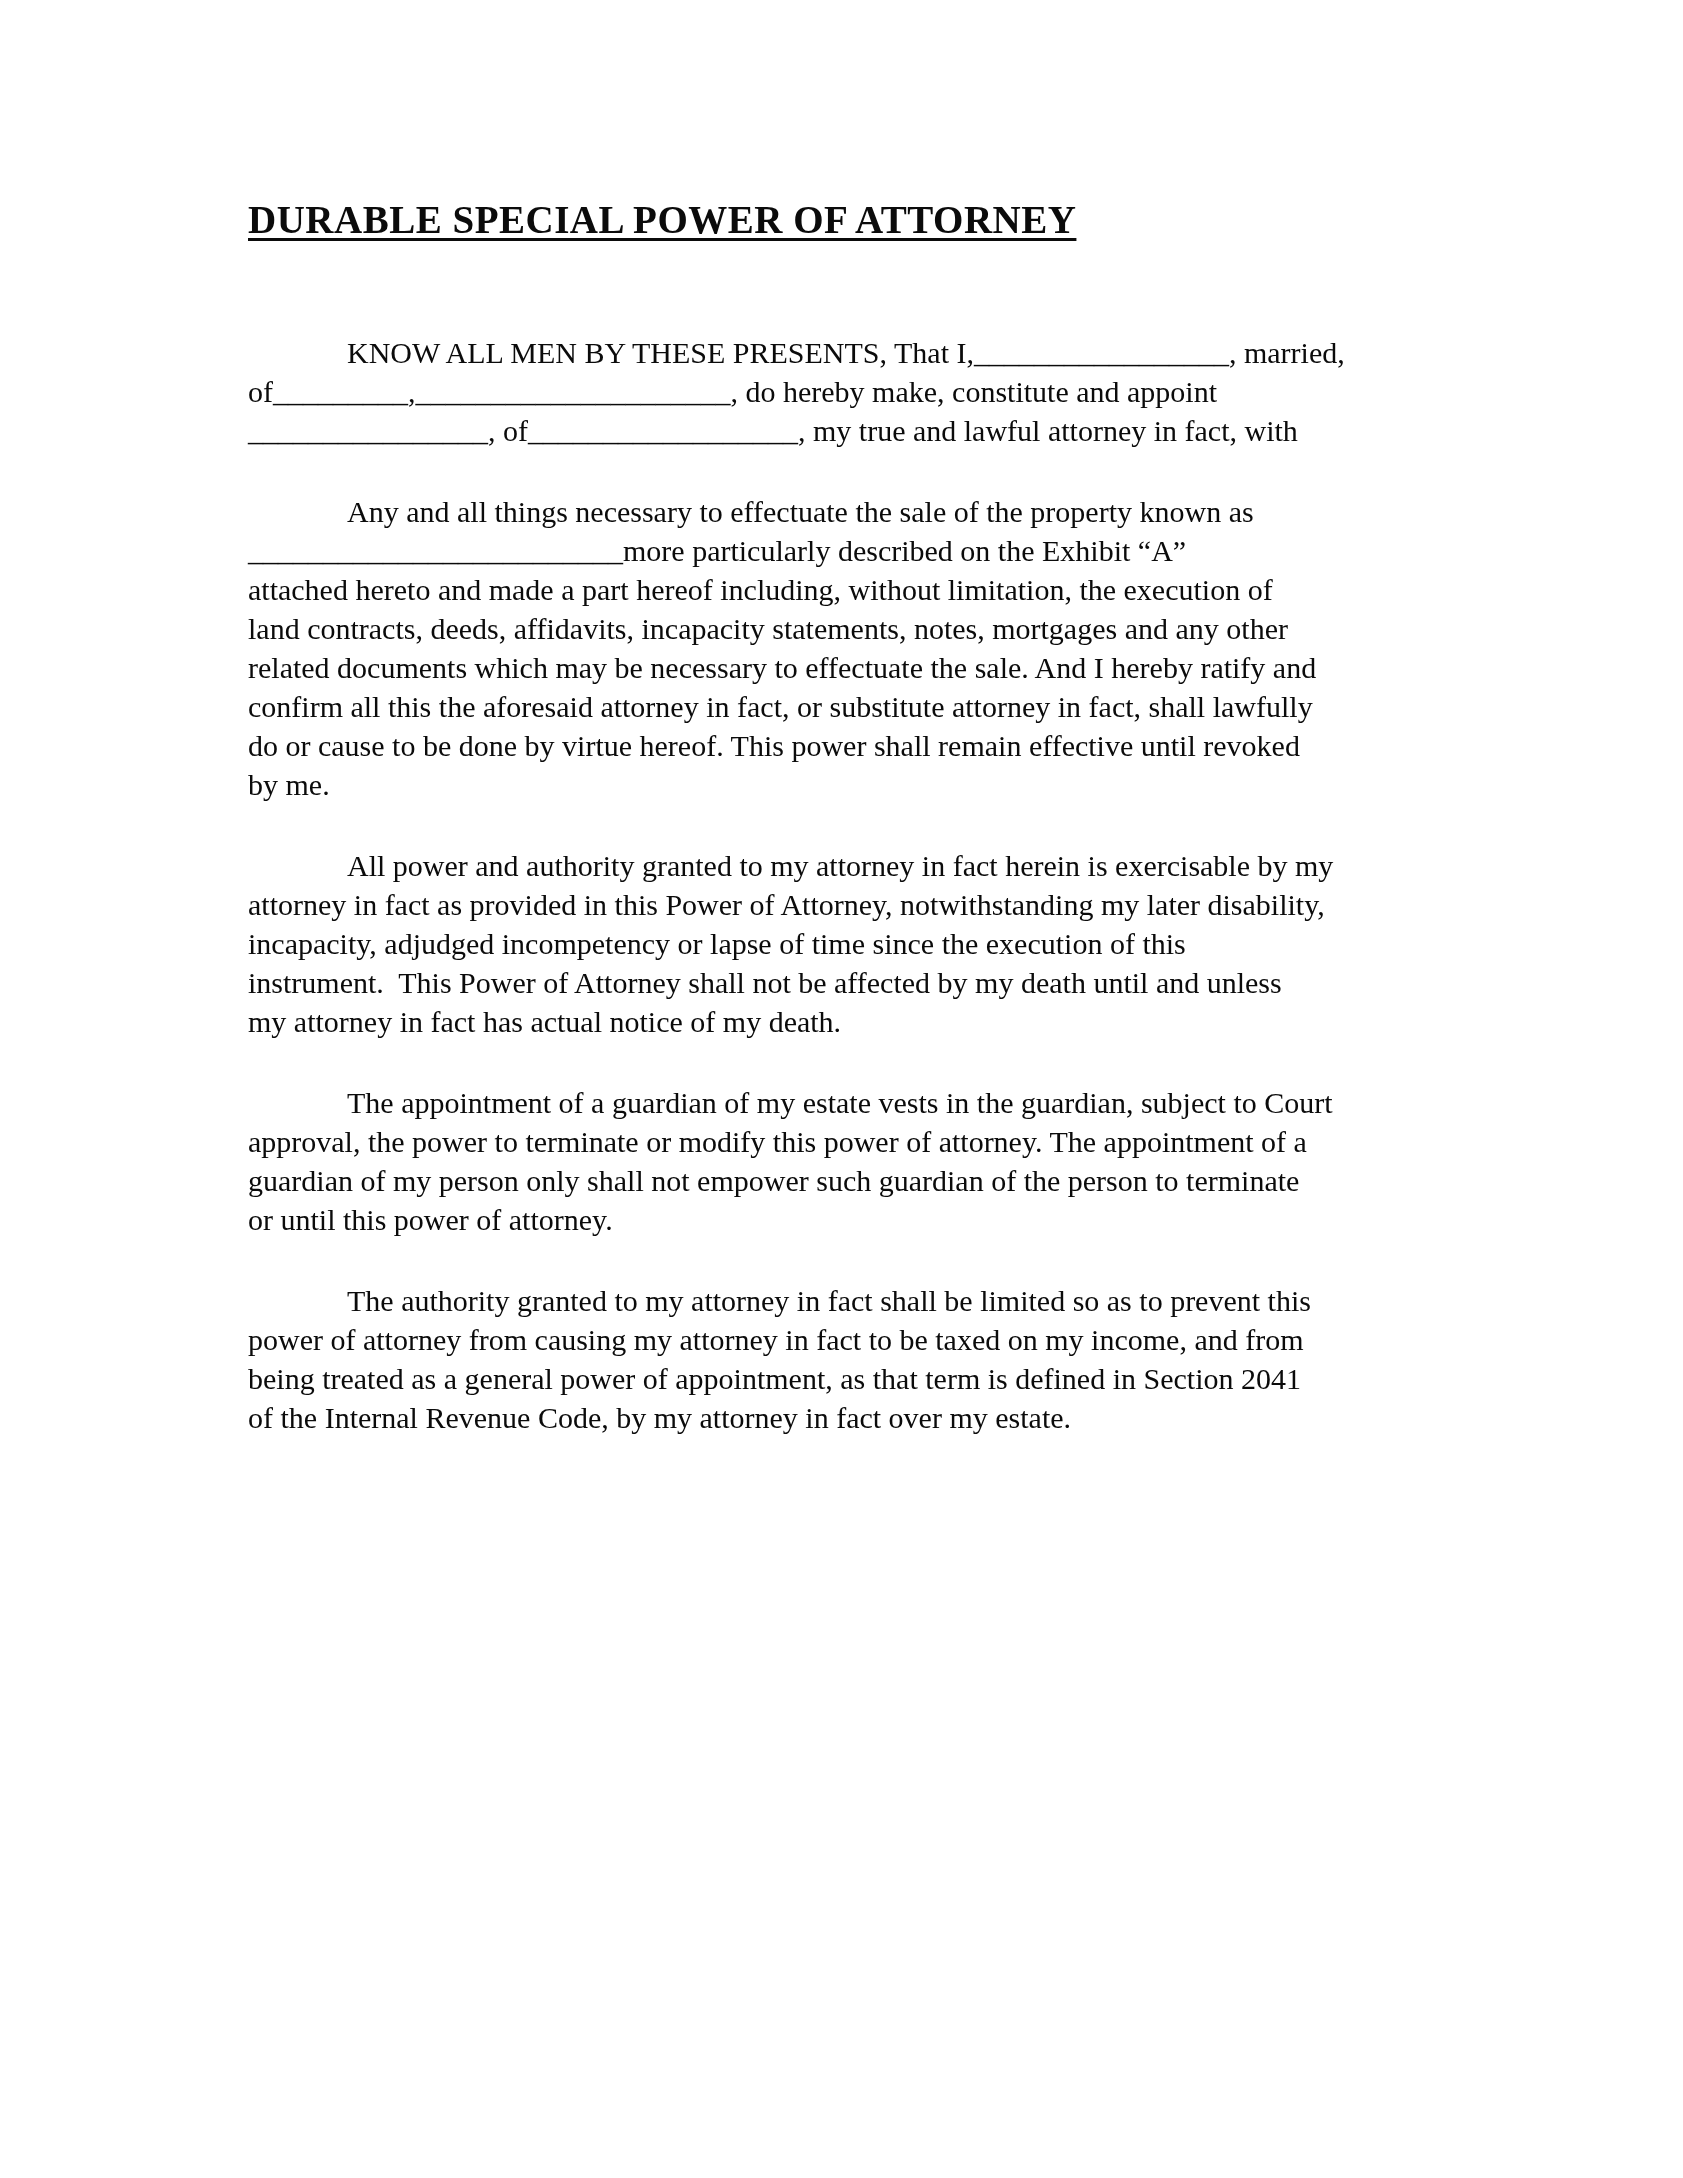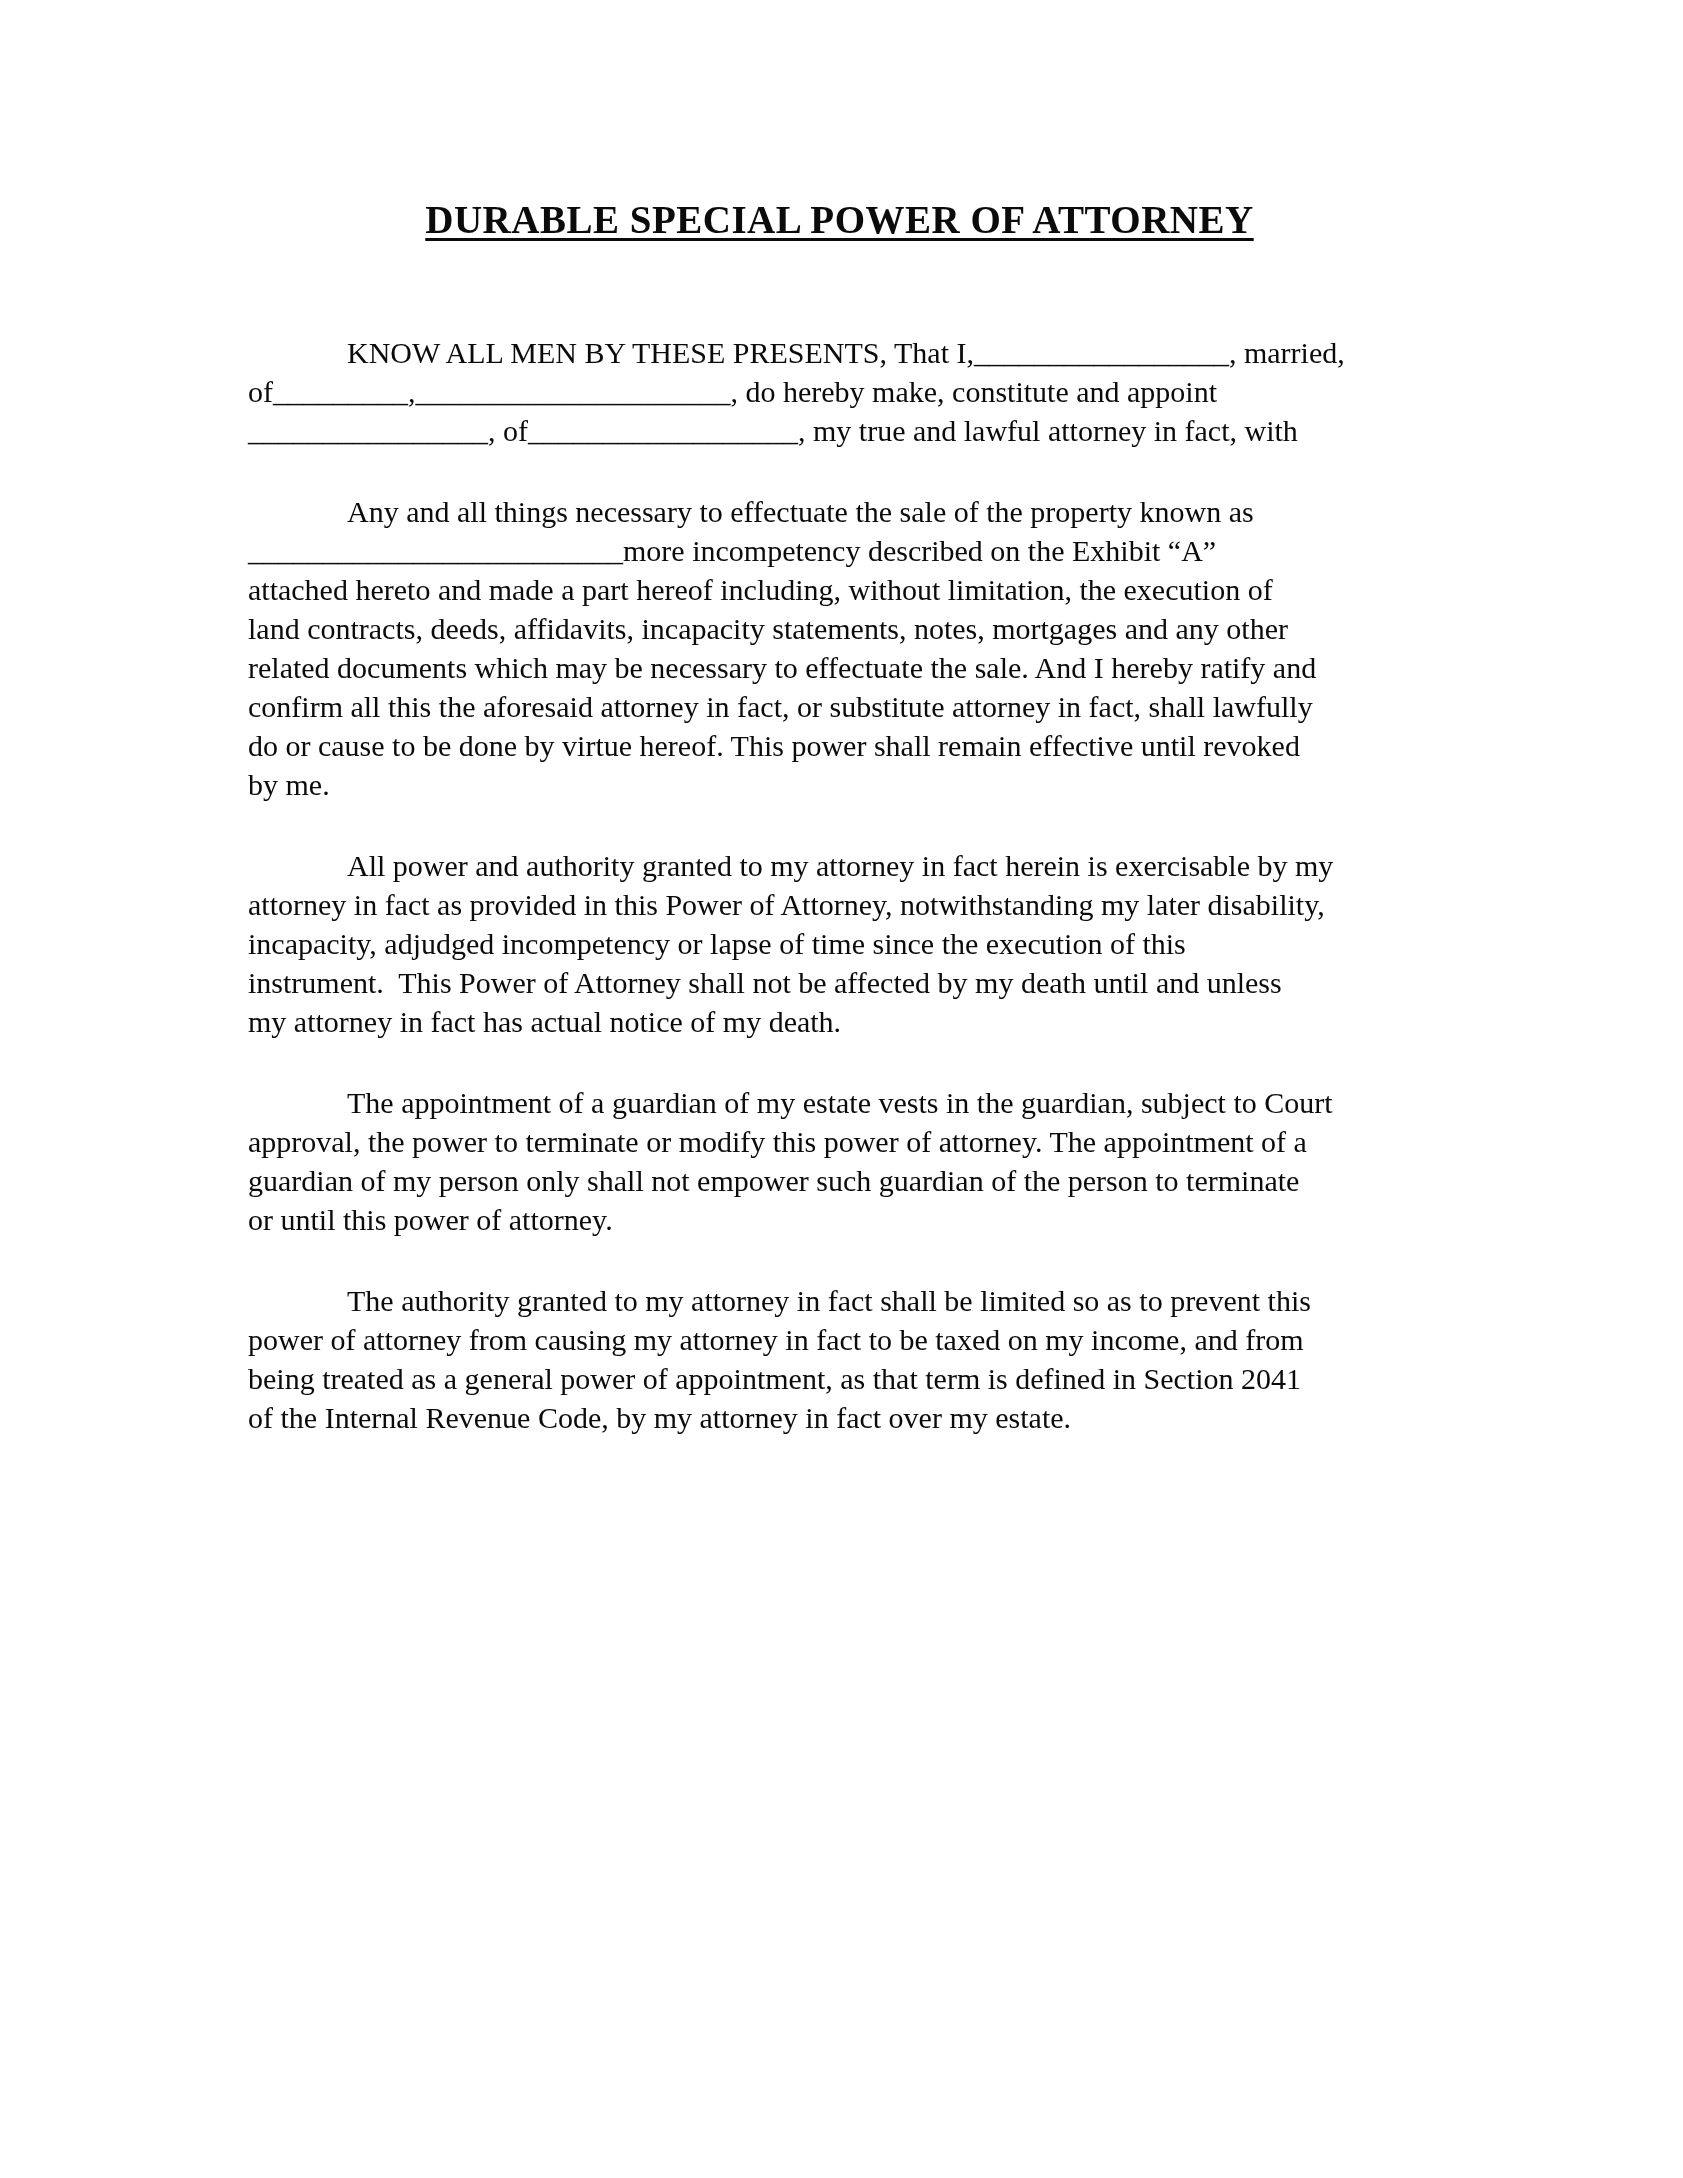--- a/index.html
+++ b/index.html
@@ -18,21 +18,20 @@
     background: #ffffff;
   }
   .doc {
     position: absolute;
     left: 248px;
     top: 0;
     width: 1183px;
   }
   .title {
     margin: 196px 0 0 0;
-    text-align: center;
     font-size: 39px;
     line-height: 47px;
     font-weight: 700;
     letter-spacing: 0.5px;
     text-decoration: underline;
     text-decoration-thickness: 3px;
     text-underline-offset: 5px;
     white-space: pre;
   }
   .para {
@@ -58,21 +57,21 @@
   <div class="doc">
     <h1 class="title">DURABLE SPECIAL POWER OF ATTORNEY</h1>
     <div id="paragraphs">
         <div class="para first-para">
           <div class="line">KNOW ALL MEN BY THESE PRESENTS, That I,_________________, married,</div>
           <div class="line">of_________,_____________________, do hereby make, constitute and appoint</div>
           <div class="line">________________, of__________________, my true and lawful attorney in fact, with</div>
         </div>
         <div class="para">
           <div class="line">Any and all things necessary to effectuate the sale of the property known as</div>
-          <div class="line">_________________________more incompetency described on the Exhibit “A”</div>
+          <div class="line">_________________________more particularly described on the Exhibit “A”</div>
           <div class="line">attached hereto and made a part hereof including, without limitation, the execution of</div>
           <div class="line">land contracts, deeds, affidavits, incapacity statements, notes, mortgages and any other</div>
           <div class="line">related documents which may be necessary to effectuate the sale. And I hereby ratify and</div>
           <div class="line">confirm all this the aforesaid attorney in fact, or substitute attorney in fact, shall lawfully</div>
           <div class="line">do or cause to be done by virtue hereof. This power shall remain effective until revoked</div>
           <div class="line">by me.</div>
         </div>
         <div class="para">
           <div class="line">All power and authority granted to my attorney in fact herein is exercisable by my</div>
           <div class="line">attorney in fact as provided in this Power of Attorney, notwithstanding my later disability,</div>

